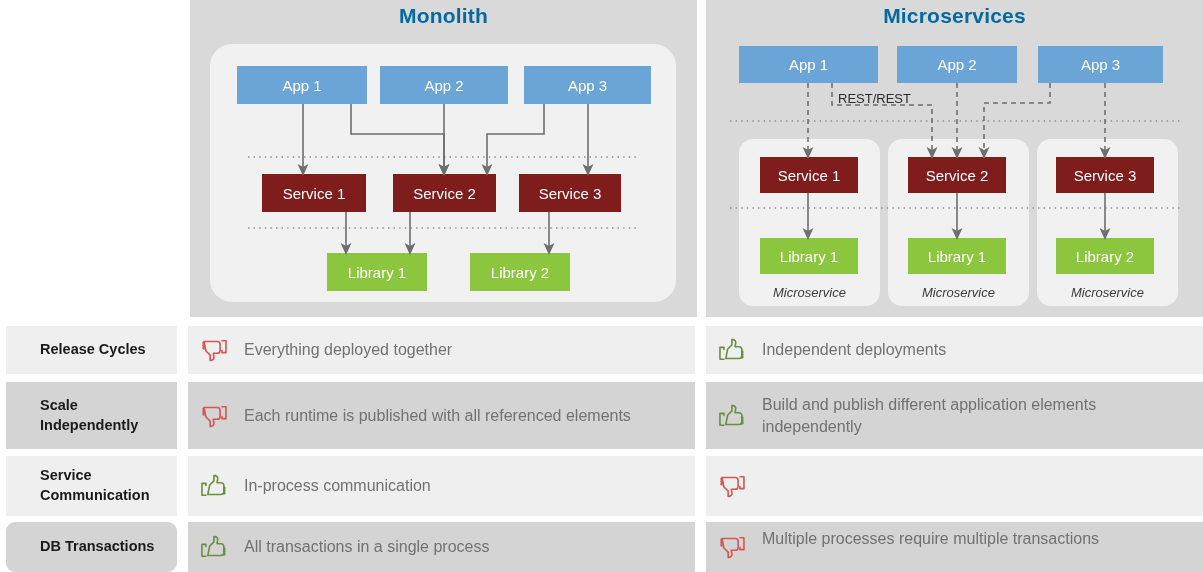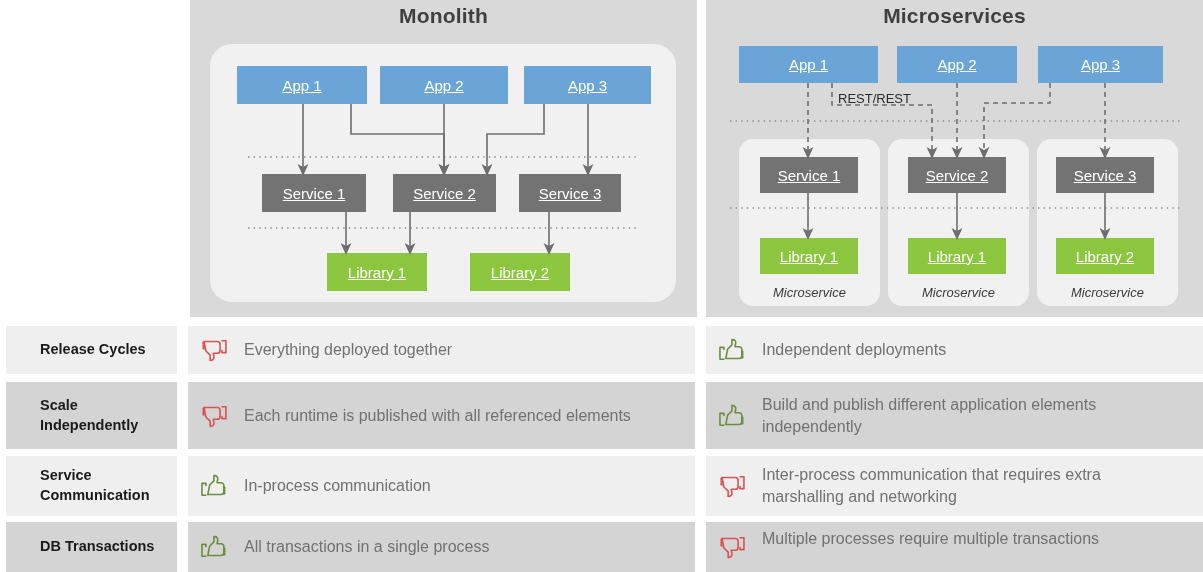--- a/index.html
+++ b/index.html
@@ -12,21 +12,21 @@
   .stage{position:relative;width:1203px;height:572px;}
 
   
   .panel{position:absolute;top:0;background:#d9d9d9;}
   #panel-monolith{left:190px;width:507px;height:317px;}
   #panel-micro{left:706px;width:497px;height:317px;}
 
   .panel-title{
     position:absolute;left:0;right:0;top:4px;
     text-align:center;
-    font-size:21px;font-weight:bold;color:#404040;
+    font-size:21px;font-weight:bold;color:#0369a1;
     letter-spacing:.2px;
   }
 
   .inner-card{
     position:absolute;background:#f1f1f1;border-radius:22px;
   }
   #mono-card{left:20px;top:44px;width:466px;height:258px;}
 
   .ms-card{position:absolute;top:139px;width:141px;height:167px;background:#f1f1f1;border-radius:14px;}
   #ms-card-1{left:33px;}
@@ -36,24 +36,23 @@
     position:absolute;left:0;right:0;bottom:6px;text-align:center;
     font-size:13px;color:#3b3b3b;font-style:italic;
   }
 
   
   .node{
     position:absolute;
     display:flex;align-items:center;justify-content:center;
     color:#ffffff;font-size:15px;
     box-sizing:border-box;
-    text-decoration:underline;
   }
   .node.app{background:#6ba5d7;}
-  .node.svc{background:#737373;}
+  .node.svc{background:#7f1d1d;}
   .node.lib{background:#8cc63f;}
 
   
   #m-app1{left:237px;top:66px;width:130px;height:38px;}
   #m-app2{left:380px;top:66px;width:128px;height:38px;}
   #m-app3{left:524px;top:66px;width:127px;height:38px;}
   #m-svc1{left:262px;top:174px;width:104px;height:38px;}
   #m-svc2{left:393px;top:174px;width:103px;height:38px;}
   #m-svc3{left:519px;top:174px;width:102px;height:38px;}
   #m-lib1{left:327px;top:253px;width:100px;height:38px;}
@@ -263,24 +262,23 @@
     <span class="txt">In-process communication</span>
   </div>
   <div class="cell col-b shade-light" style="top:456px;height:60px;">
     <svg class="thumb" viewBox="0 0 36 36">
       <g fill="none" stroke="#d9534f" stroke-width="1.7" stroke-linejoin="round" stroke-linecap="round">
         <path d="M8.5,9 H22.5 a3,3 0 0 1 3,3 v6.5 a3,3 0 0 1 -3,3 h-4.2 l0.7,3.8 a3.1,3.1 0 0 1 -3.1,3.7 l-0.9,0 v-5.6 l-4.5,-4.3 z"></path>
         <path d="M27.5,8.2 h4.2 v2.2 M31.7,8.2 v12.6 M31.7,20.8 h-4.2 v-2.2"></path>
         <path d="M8.6,9.6 c-1.6,0 -1.6,2 0,2 M8.6,12.2 c-1.6,0 -1.6,2 0,2 M8.6,14.8 c-1.6,0 -1.6,2 0,2"></path>
       </g>
     </svg>
-    <span class="txt" style="max-width:400px;">Inter-process communication that requires extra marshalling and networking</span>
-  </div>
-
-  <div class="row-label shade-dark" style="top:522px;height:50px;">DB Transactions</div>
+  </div>
+
+  <div class="row-label shade-dark" style="top:522px;height:50px;border-radius:9px;">DB Transactions</div>
   <div class="cell col-a shade-dark" style="top:522px;height:50px;">
     <svg class="thumb" viewBox="0 0 36 36">
       <g fill="none" stroke="#6b8e3e" stroke-width="1.7" stroke-linejoin="round" stroke-linecap="round">
         <path d="M12.5,27 H26.5 a3,3 0 0 0 3,-3 v-6.5 a3,3 0 0 0 -3,-3 h-4.2 l0.7,-3.8 a3.1,3.1 0 0 0 -3.1,-3.7 l-0.9,0 v5.6 l-4.5,4.3 z"></path>
         <path d="M10.5,27.8 h-4.2 v-2.2 M6.3,27.8 v-12.6 M6.3,15.2 h4.2 v2.2"></path>
         <path d="M29.4,26.4 c1.6,0 1.6,-2 0,-2 M29.4,23.8 c1.6,0 1.6,-2 0,-2 M29.4,21.2 c1.6,0 1.6,-2 0,-2"></path>
       </g>
     </svg>
     <span class="txt">All transactions in a single process</span>
   </div>

